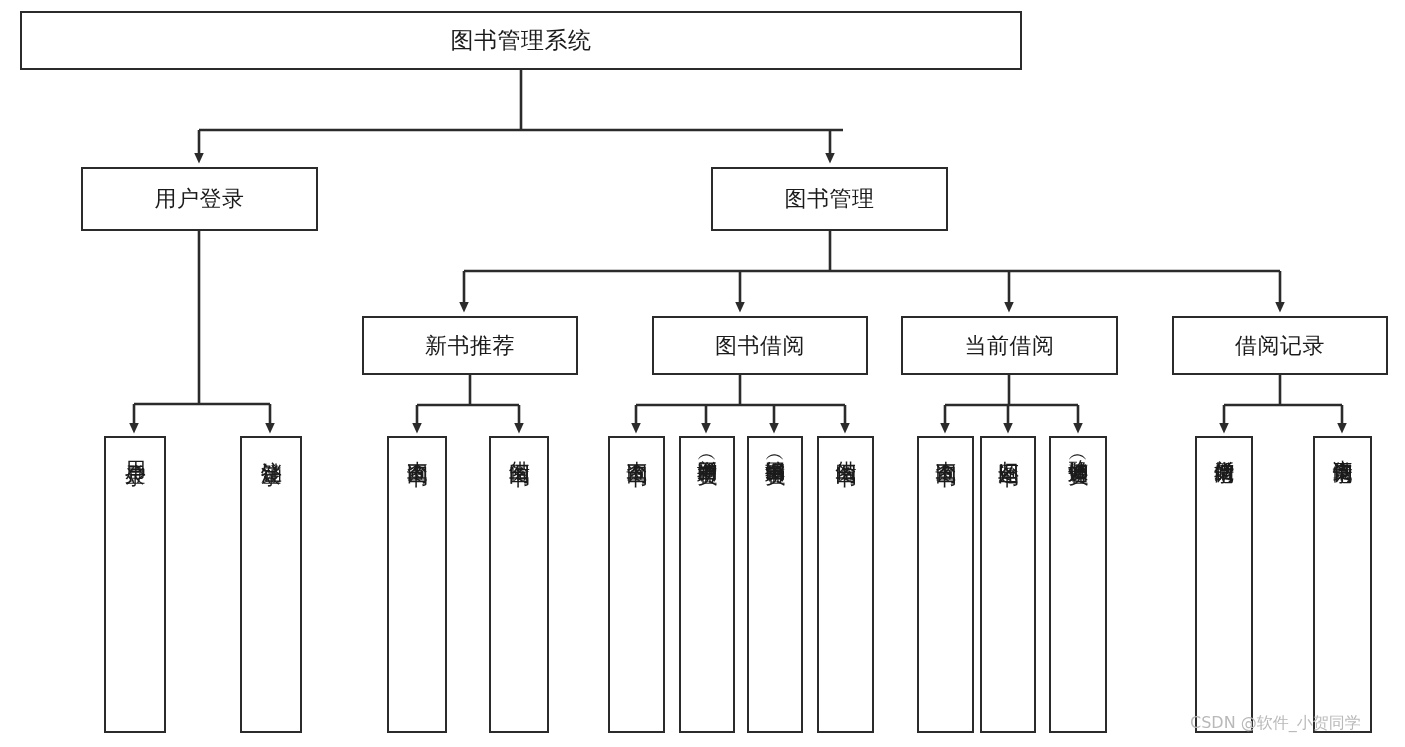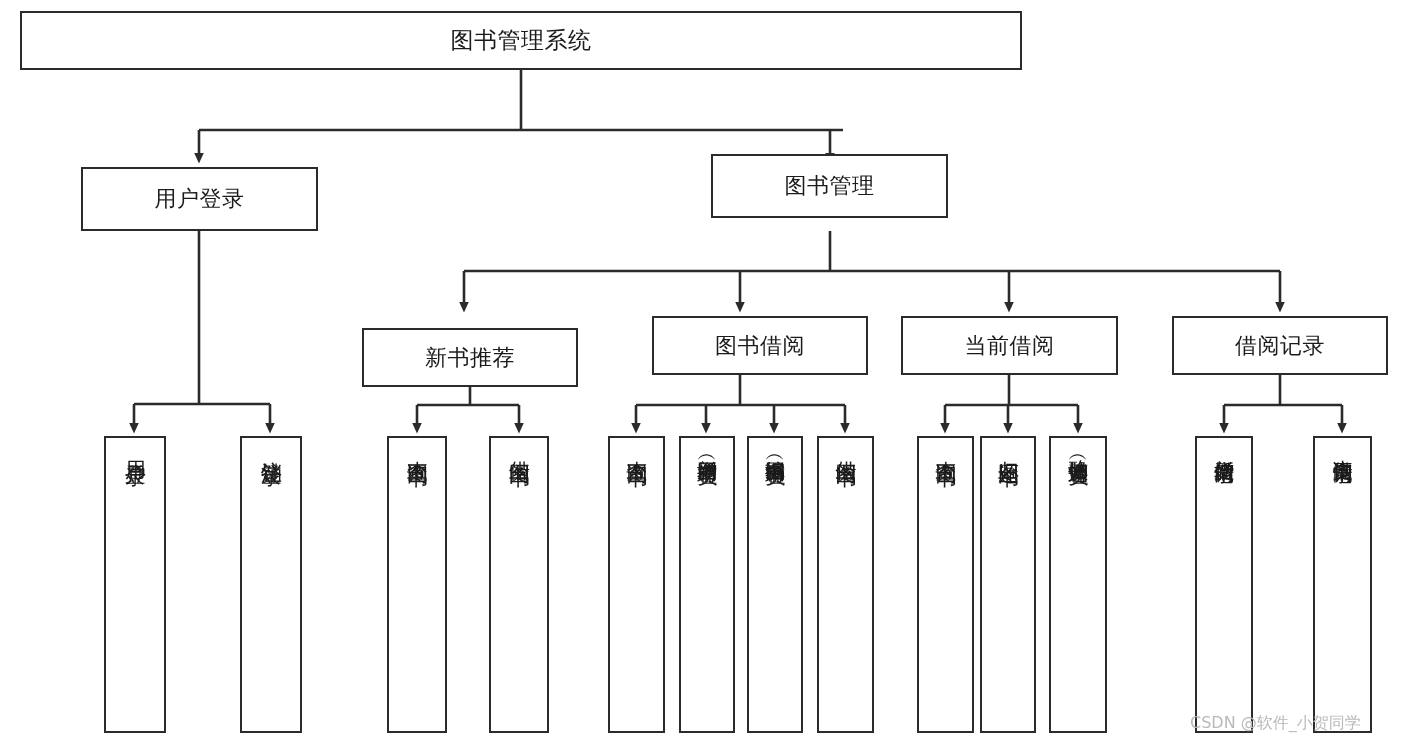--- a/index.html
+++ b/index.html
@@ -134,25 +134,25 @@
     </g>
   </svg>
 
   <div class="node horiz root" style="left:20px; top:11px; width:1002px; height:59px;">
     <span class="label">图书管理系统</span>
   </div>
 
   <div class="node horiz" style="left:81px; top:167px; width:237px; height:64px;">
     <span class="label">用户登录</span>
   </div>
-  <div class="node horiz" style="left:711px; top:154px; width:237px; height:64px;">
+  <div class="node horiz" style="left:711px; top:167px; width:237px; height:64px;">
     <span class="label">图书管理</span>
   </div>
 
-  <div class="node horiz" style="left:362px; top:316px; width:216px; height:59px;margin-top:12px;">
+  <div class="node horiz" style="left:362px; top:316px; width:216px; height:59px;">
     <span class="label">新书推荐</span>
   </div>
   <div class="node horiz" style="left:652px; top:316px; width:216px; height:59px;">
     <span class="label">图书借阅</span>
   </div>
   <div class="node horiz" style="left:1172px; top:316px; width:216px; height:59px;">
     <span class="label">借阅记录</span>
   </div>
   <div class="node horiz" style="left:901px; top:316px; width:217px; height:59px;">
     <span class="label">当前借阅</span>

